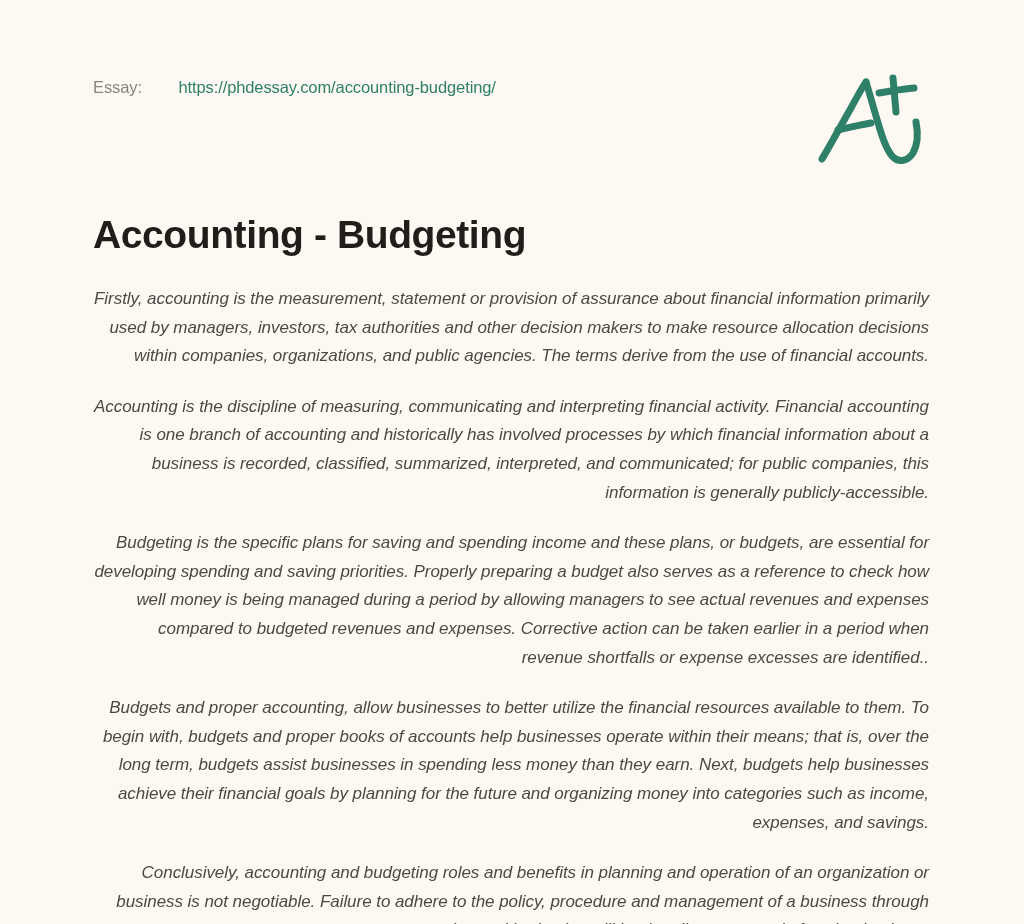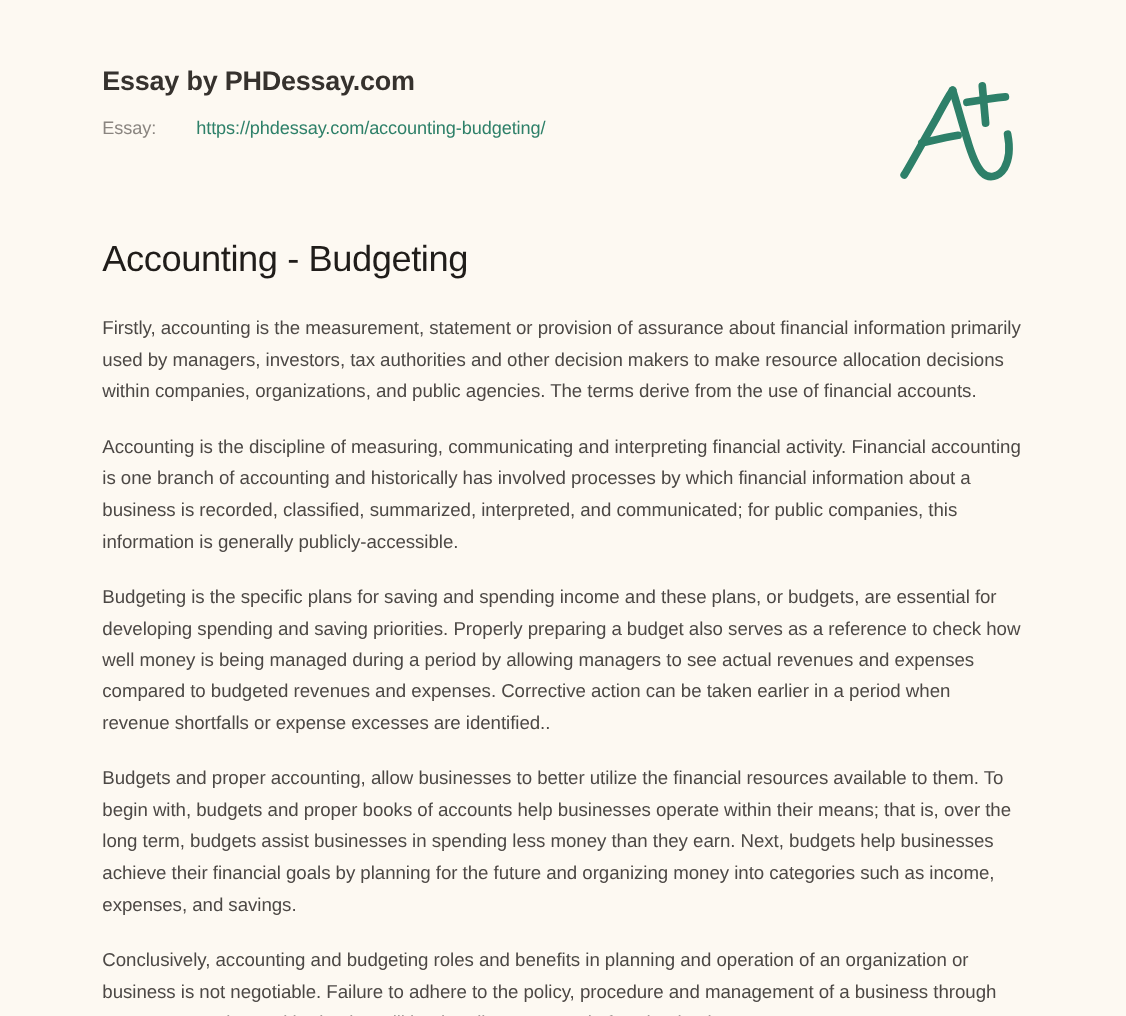--- a/index.html
+++ b/index.html
@@ -77,44 +77,44 @@
 
   
   .article {
     position: absolute;
     left: 93px;
     top: 216px;
     width: 836px;
   }
 
   .essay-title {
-    font-size: 33px;
-    font-weight: normal;
+    font-size: 39px;
+    font-weight: bold;
     color: #201d1a;
     letter-spacing: -0.4px;
     line-height: 38px;
     margin: 0 0 31px 0;
   }
 
   .body-text p {
     font-size: 17px;
     line-height: 28.6px;
     color: #4c4845;
     margin: 0 0 22px 0;
     letter-spacing: -0.05px;
-    text-align: left;
+    text-align: right;
+    font-style: italic;
   }
 </style>
 </head>
 <body>
 
 <div class="page">
 
   <div class="header">
-    <div class="brand-title">Essay by PHDessay.com</div>
 
     <div class="source-line">
       <span class="source-label">Essay:</span>
       <a class="source-url" href="#">https://phdessay.com/accounting-budgeting/</a>
     </div>
   </div>
 
   <div class="logo">
     <svg viewBox="0 0 118 112" xmlns="http://www.w3.org/2000/svg">
       <g fill="none" stroke="#2e8069" stroke-linecap="round" stroke-linejoin="round">

